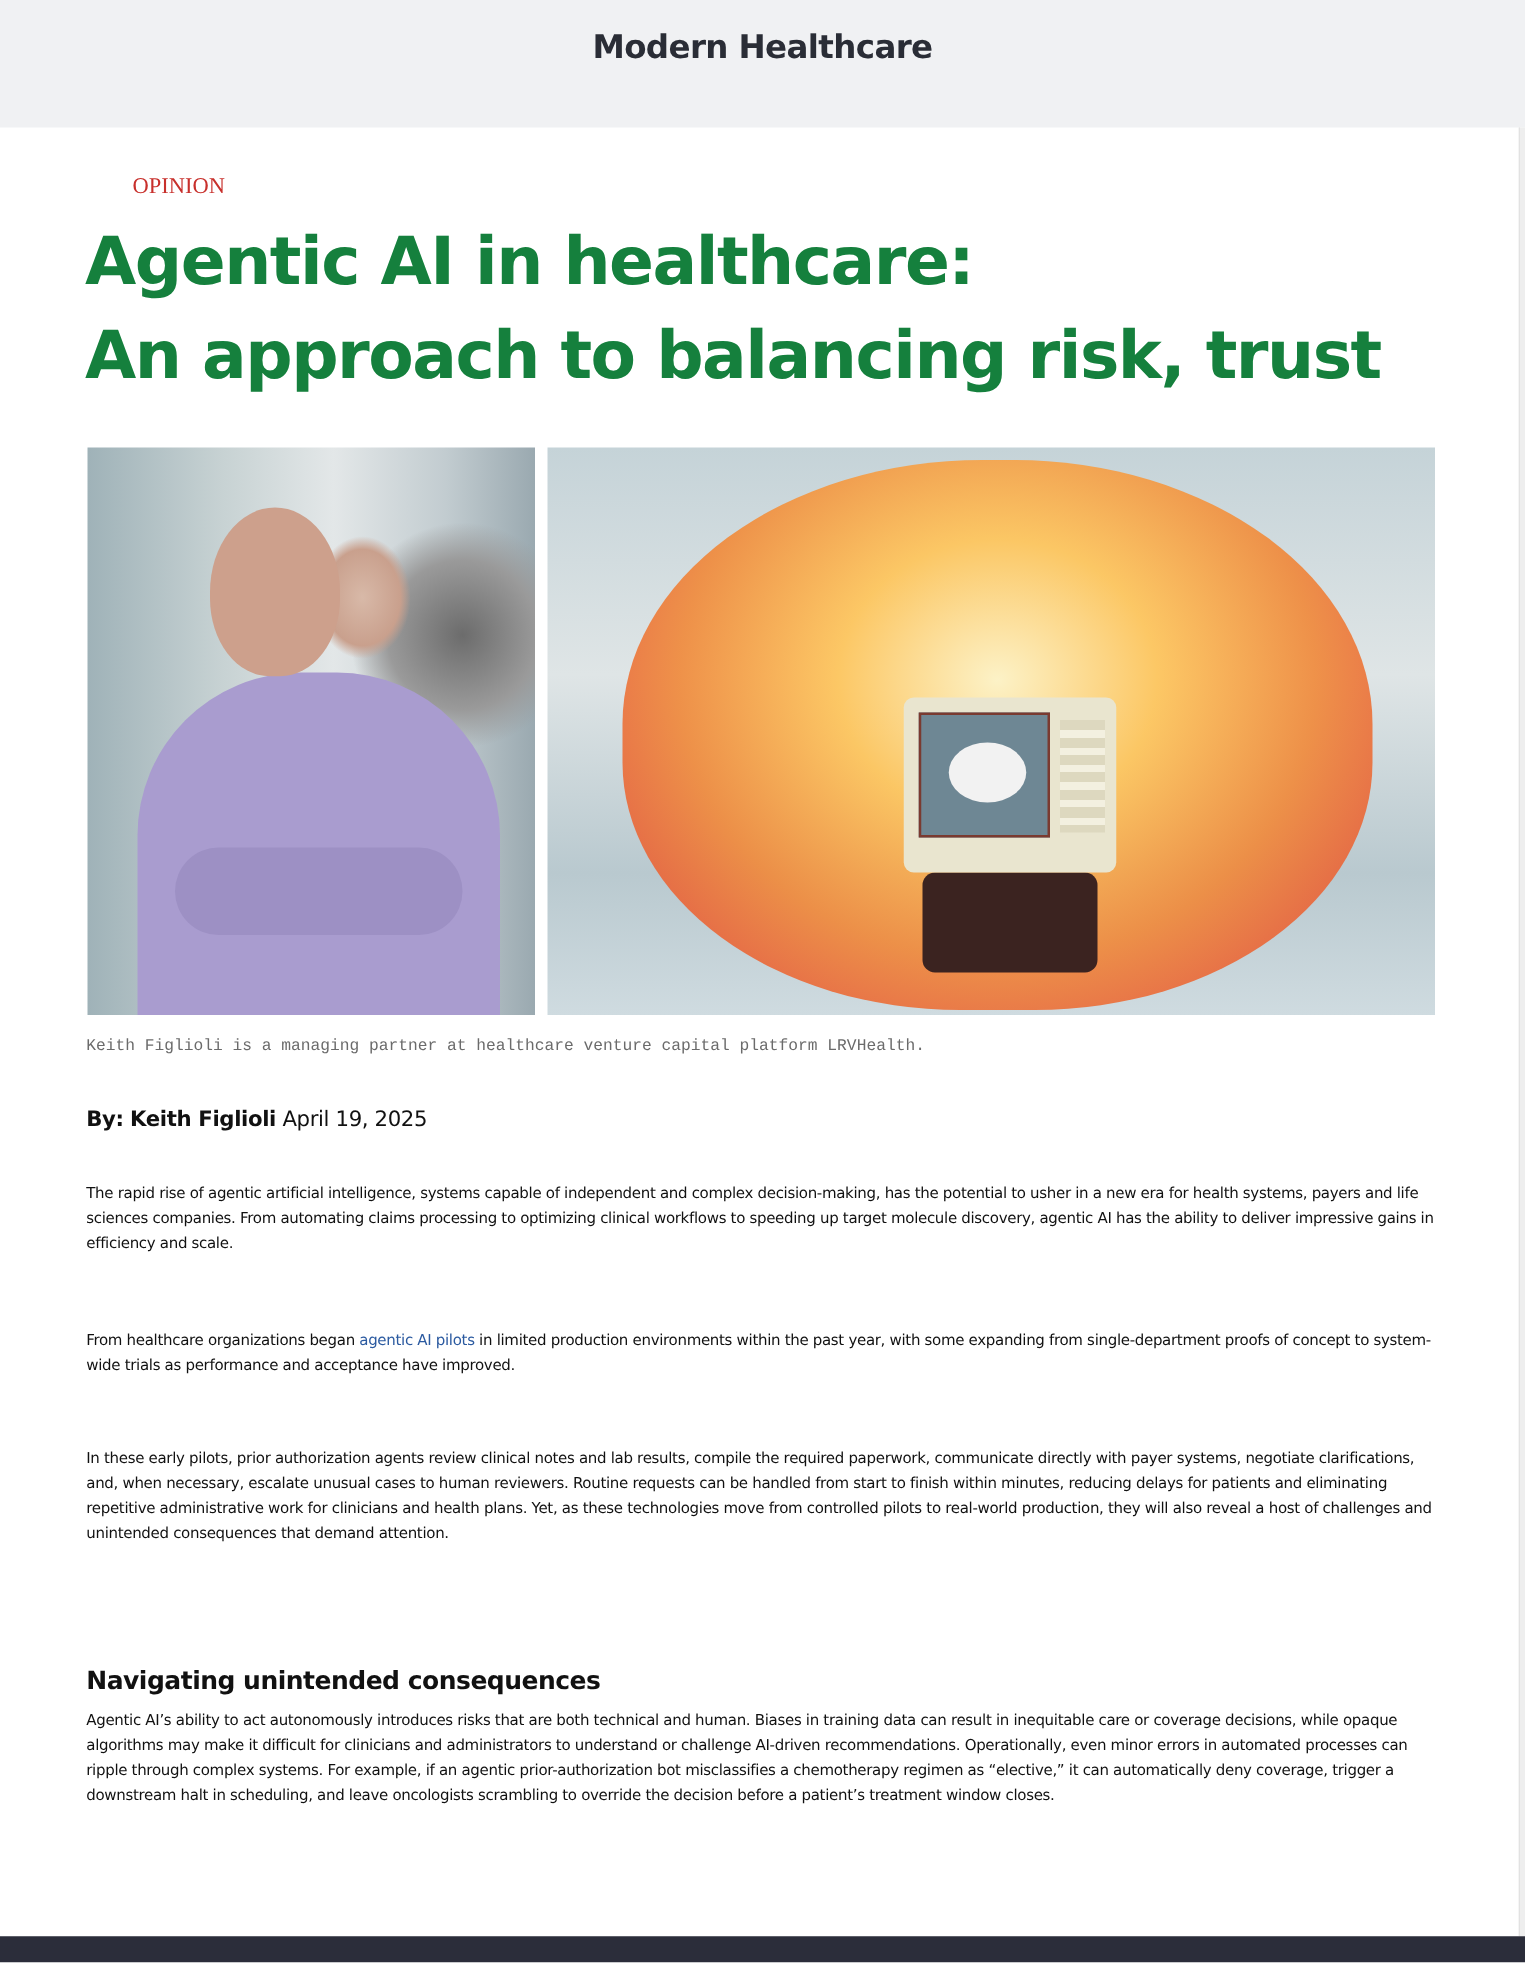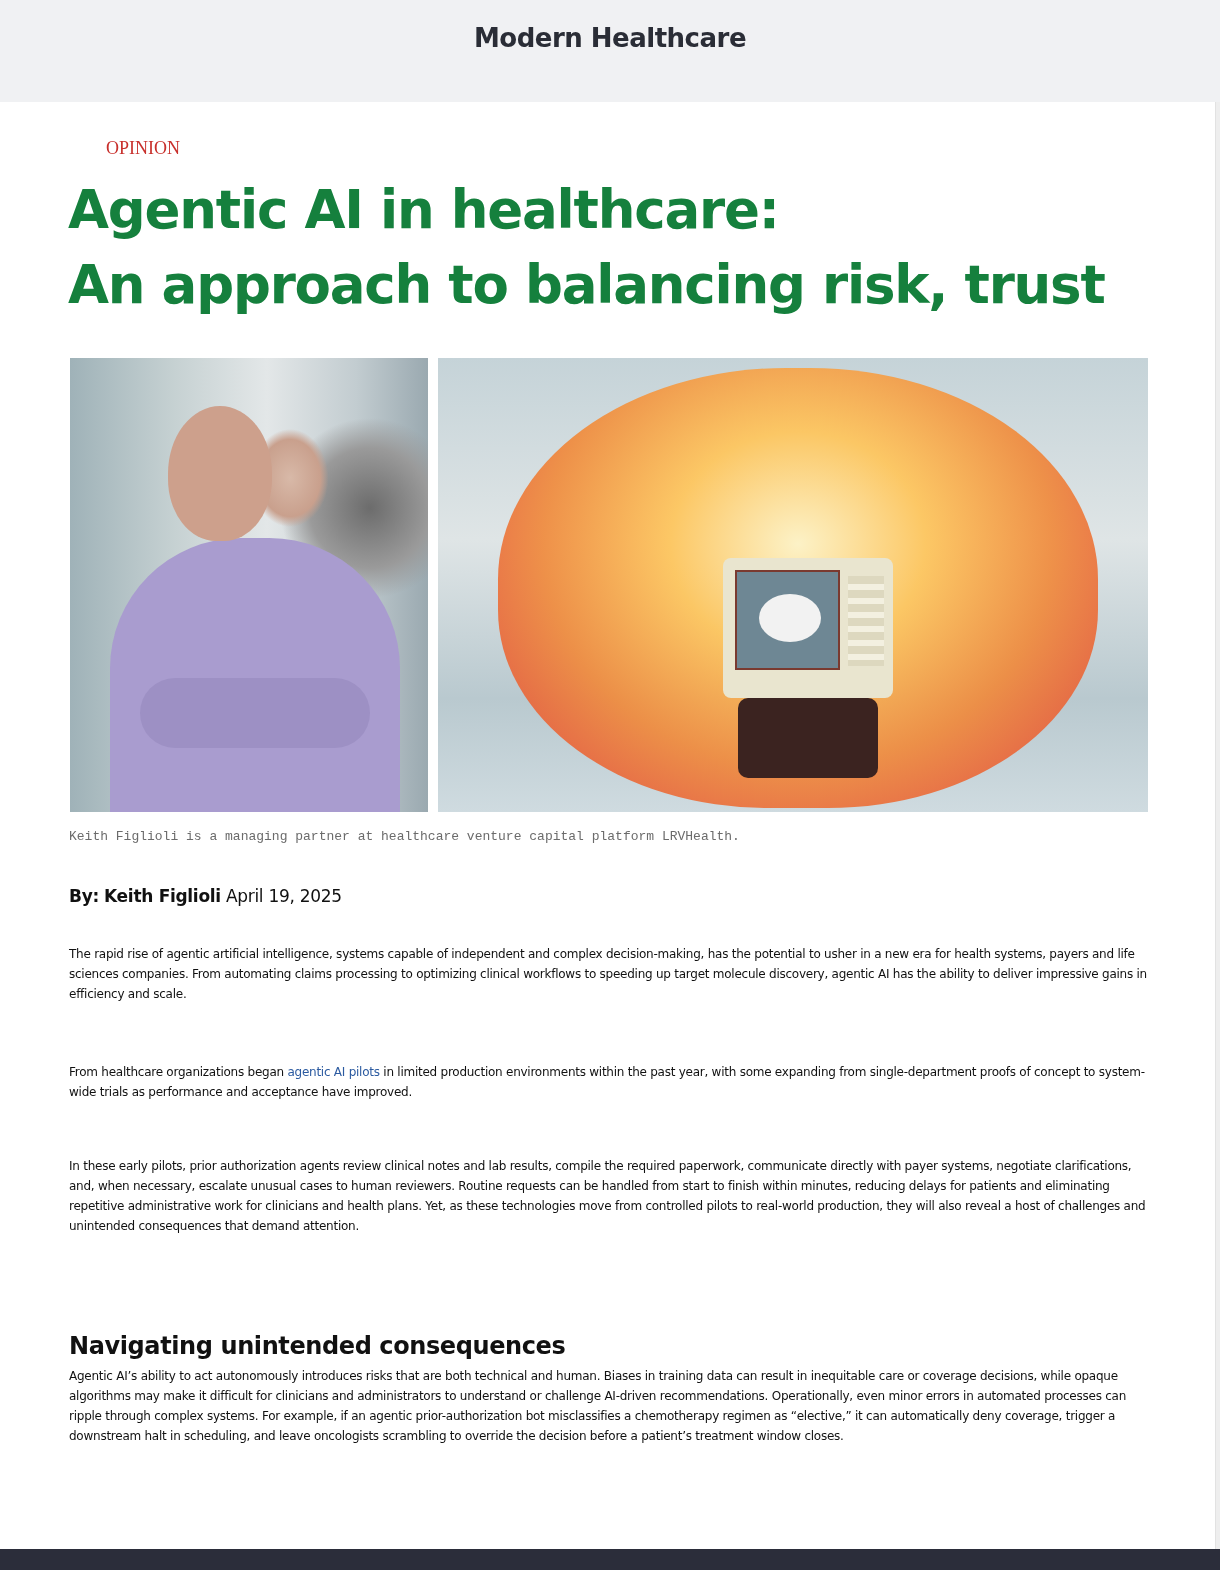--- a/index.html
+++ b/index.html
@@ -99,21 +99,21 @@
     .body-text {
       position: absolute; left: 69px; width: 1080px;
       font-family: "DejaVu Sans", sans-serif; font-size: 12px; line-height: 20px;
       color: #111; letter-spacing: -0.25px;
     }
     .p1 { top: 944px; }
     .p2 { top: 1062px; }
     .p3 { top: 1156px; }
     .section-heading {
       position: absolute; left: 69px; top: 1332px;
-      font-family: "DejaVu Sans", sans-serif; font-weight: bold; font-size: 24px;
+      font-family: "DejaVu Sans", sans-serif; font-weight: bold; font-size: 20px;
       color: #111; letter-spacing: -0.4px;
     }
     .p4 { top: 1366px; }
 
     .inline-link { color: #2b5aa0; text-underline-offset: 3px; text-decoration-thickness: 2px; }
 
     .footer-bar {
       position: absolute; left: 0; top: 1549px; width: 1220px; height: 21px;
       background: #2b2d3a;
     }

